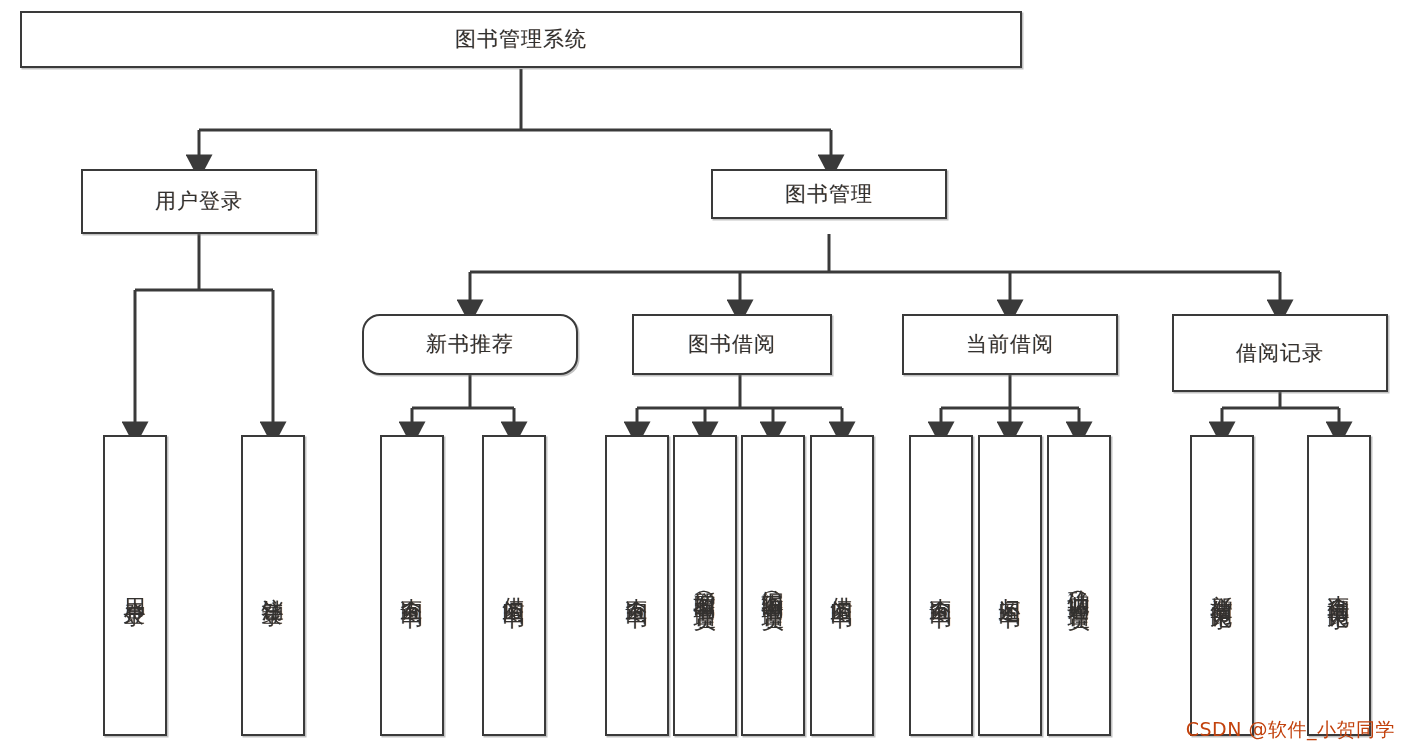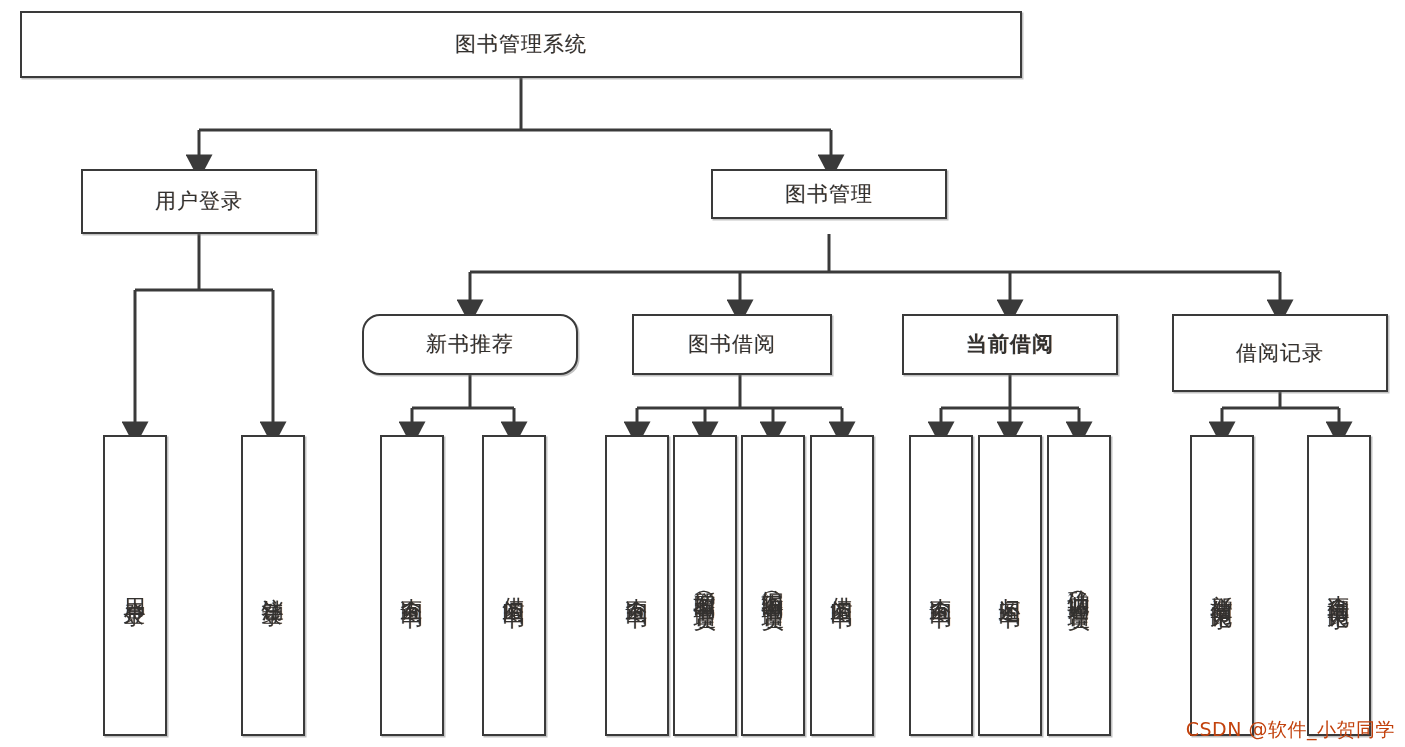--- a/index.html
+++ b/index.html
@@ -114,41 +114,41 @@
       <path d="M1010,408 L1010,425" marker-end="url(#arrow)"></path>
       <path d="M1079,408 L1079,425" marker-end="url(#arrow)"></path>
 
       <path d="M1280,375 L1280,408"></path>
       <path d="M1222,408 L1339,408"></path>
       <path d="M1222,408 L1222,425" marker-end="url(#arrow)"></path>
       <path d="M1339,408 L1339,425" marker-end="url(#arrow)"></path>
     </g>
   </svg>
 
-  <div class="node" style="left:20px; top:11px; width:1002px; height:67px;">
+  <div class="node" style="left:20px; top:11px; width:1002px; height:57px;">
     <span class="label">图书管理系统</span>
   </div>
 
   <div class="node" style="left:81px; top:169px; width:236px; height:65px;">
     <span class="label">用户登录</span>
   </div>
 
   <div class="node" style="left:711px; top:169px; width:236px; height:50px;">
     <span class="label">图书管理</span>
   </div>
 
   <div class="node" style="left:362px; top:314px; width:216px; height:61px;border-radius:18px;">
     <span class="label">新书推荐</span>
   </div>
 
   <div class="node" style="left:632px; top:314px; width:200px; height:61px;">
     <span class="label">图书借阅</span>
   </div>
 
-  <div class="node" style="left:902px; top:314px; width:216px; height:61px;font-weight:bold;">
+  <div class="node" style="left:902px; top:314px; width:216px; height:61px;">
     <span class="label">当前借阅</span>
   </div>
 
   <div class="node" style="left:1172px; top:314px; width:216px; height:78px;">
     <span class="label">借阅记录</span>
   </div>
 
   <div class="node vertical" style="left:103px; top:435px; width:64px; height:301px;">
     <span class="label">用户登录</span>
   </div>

